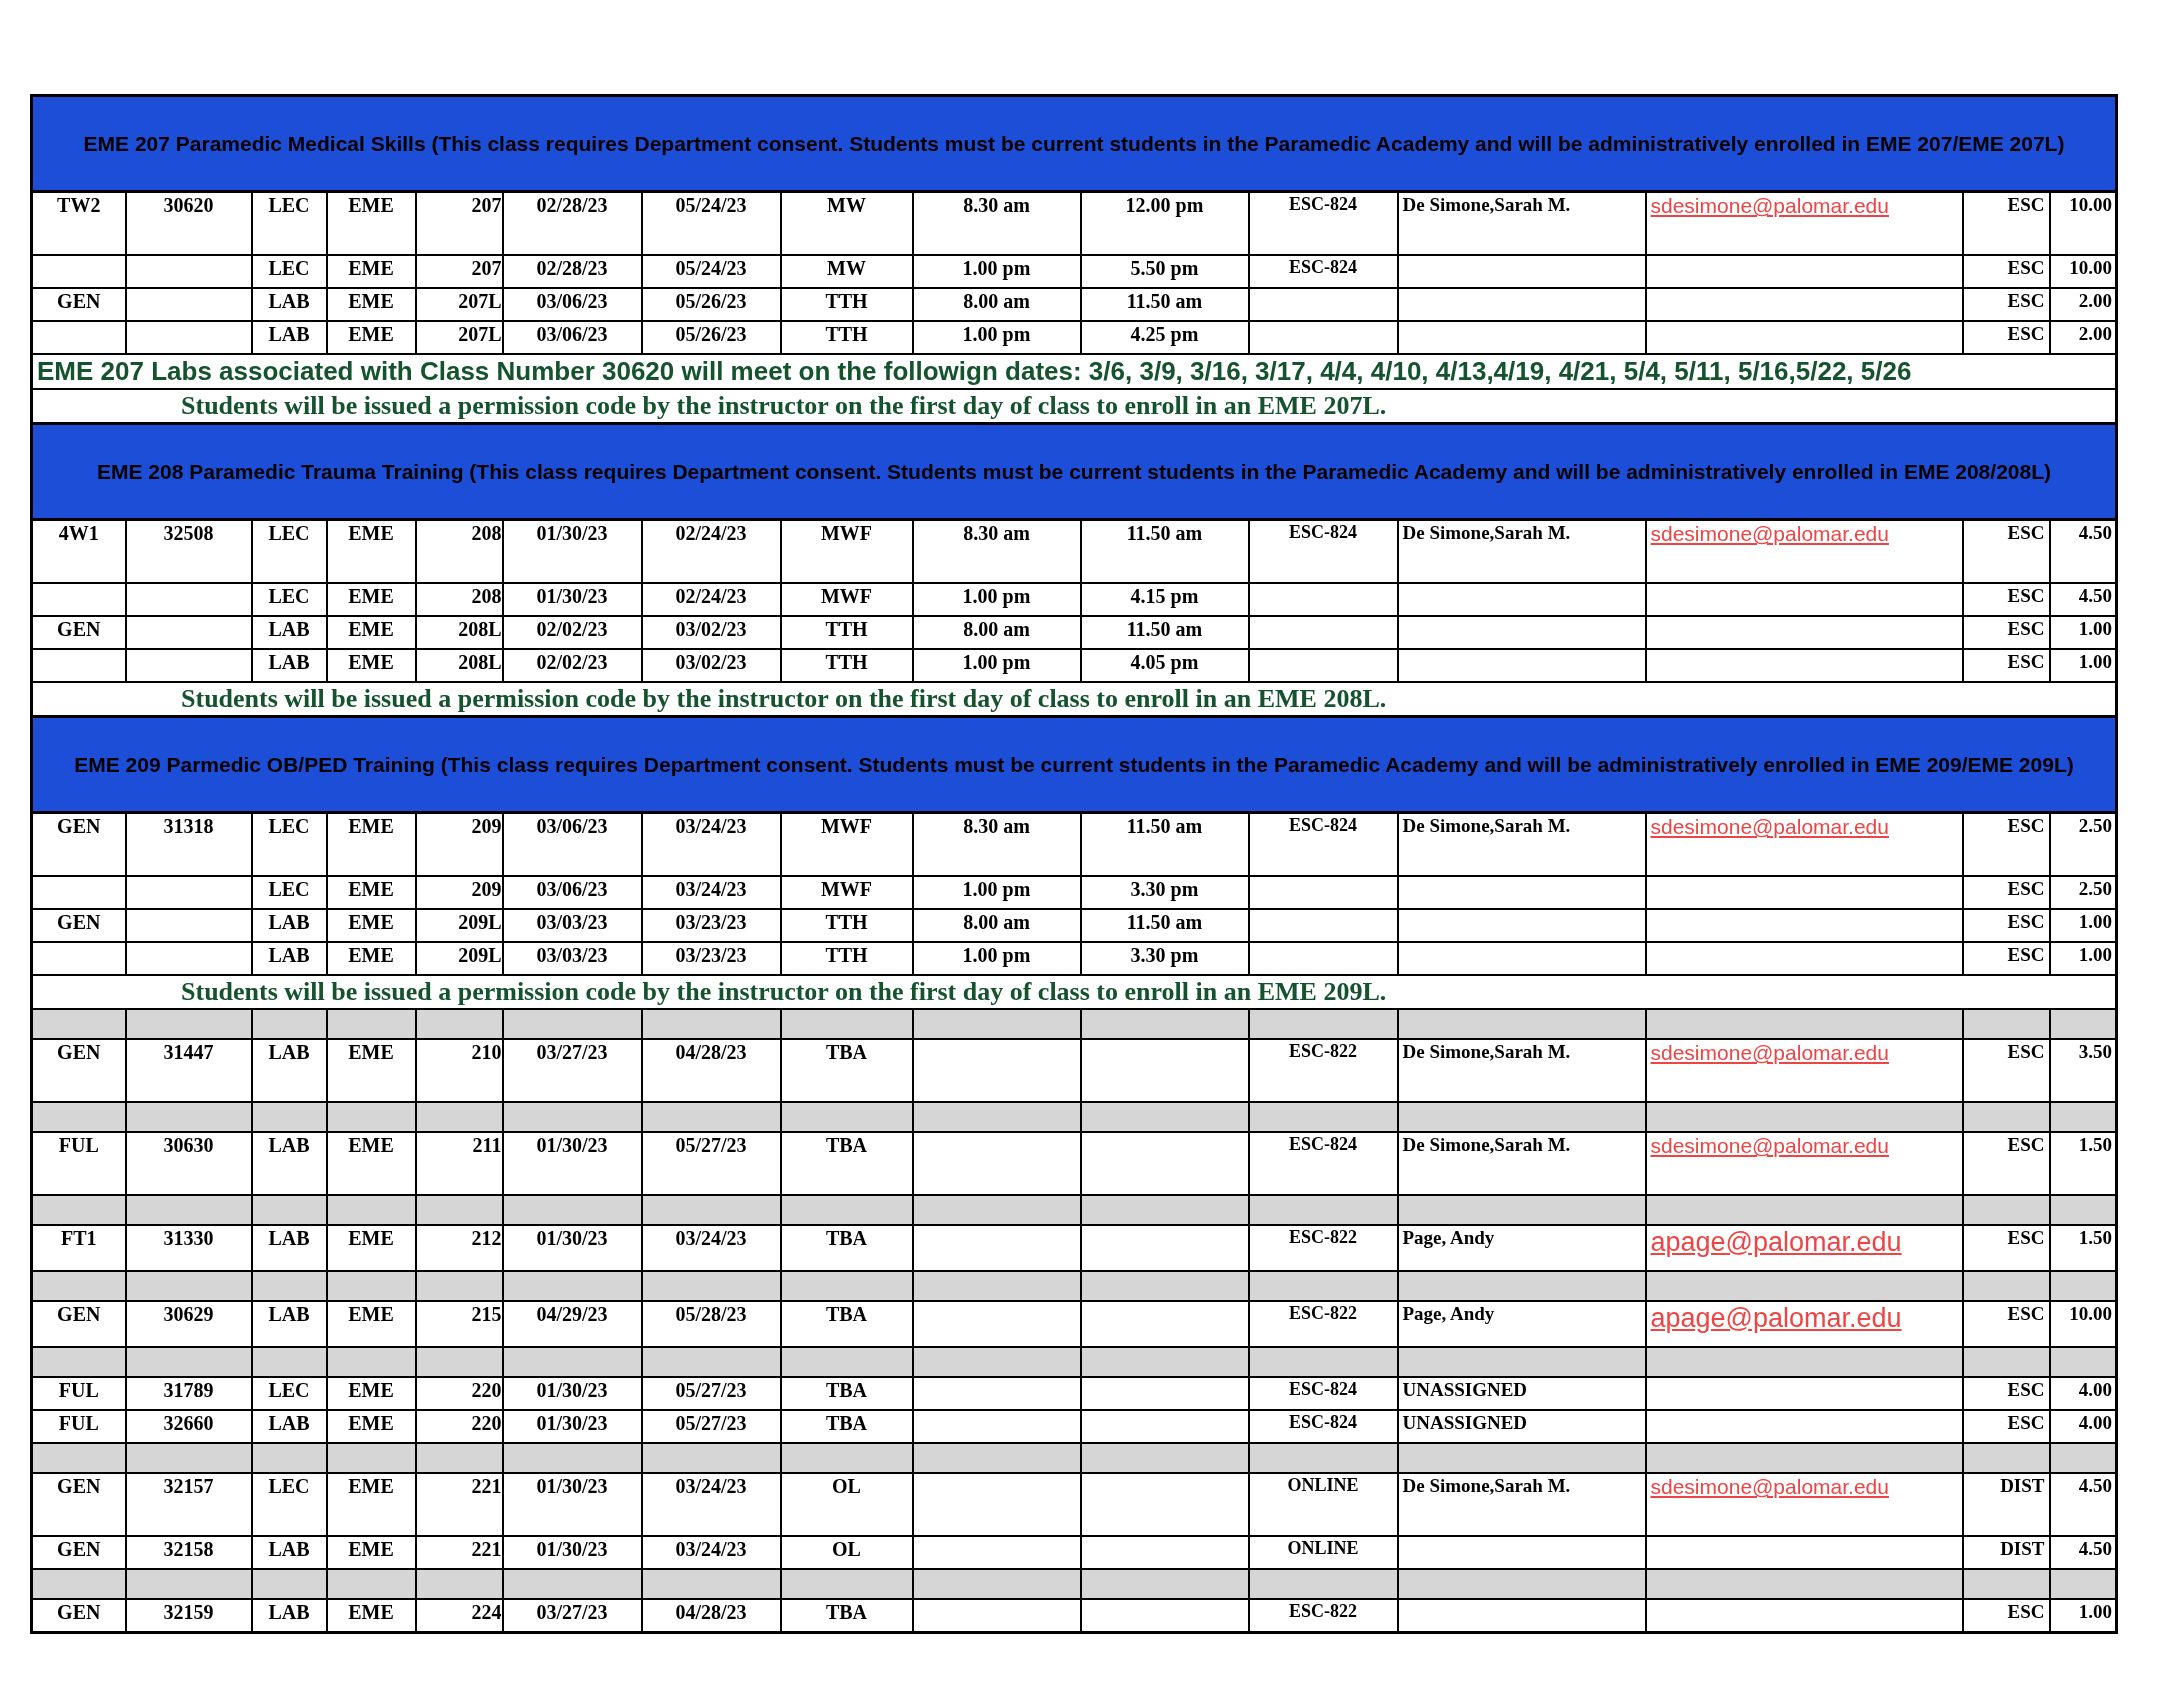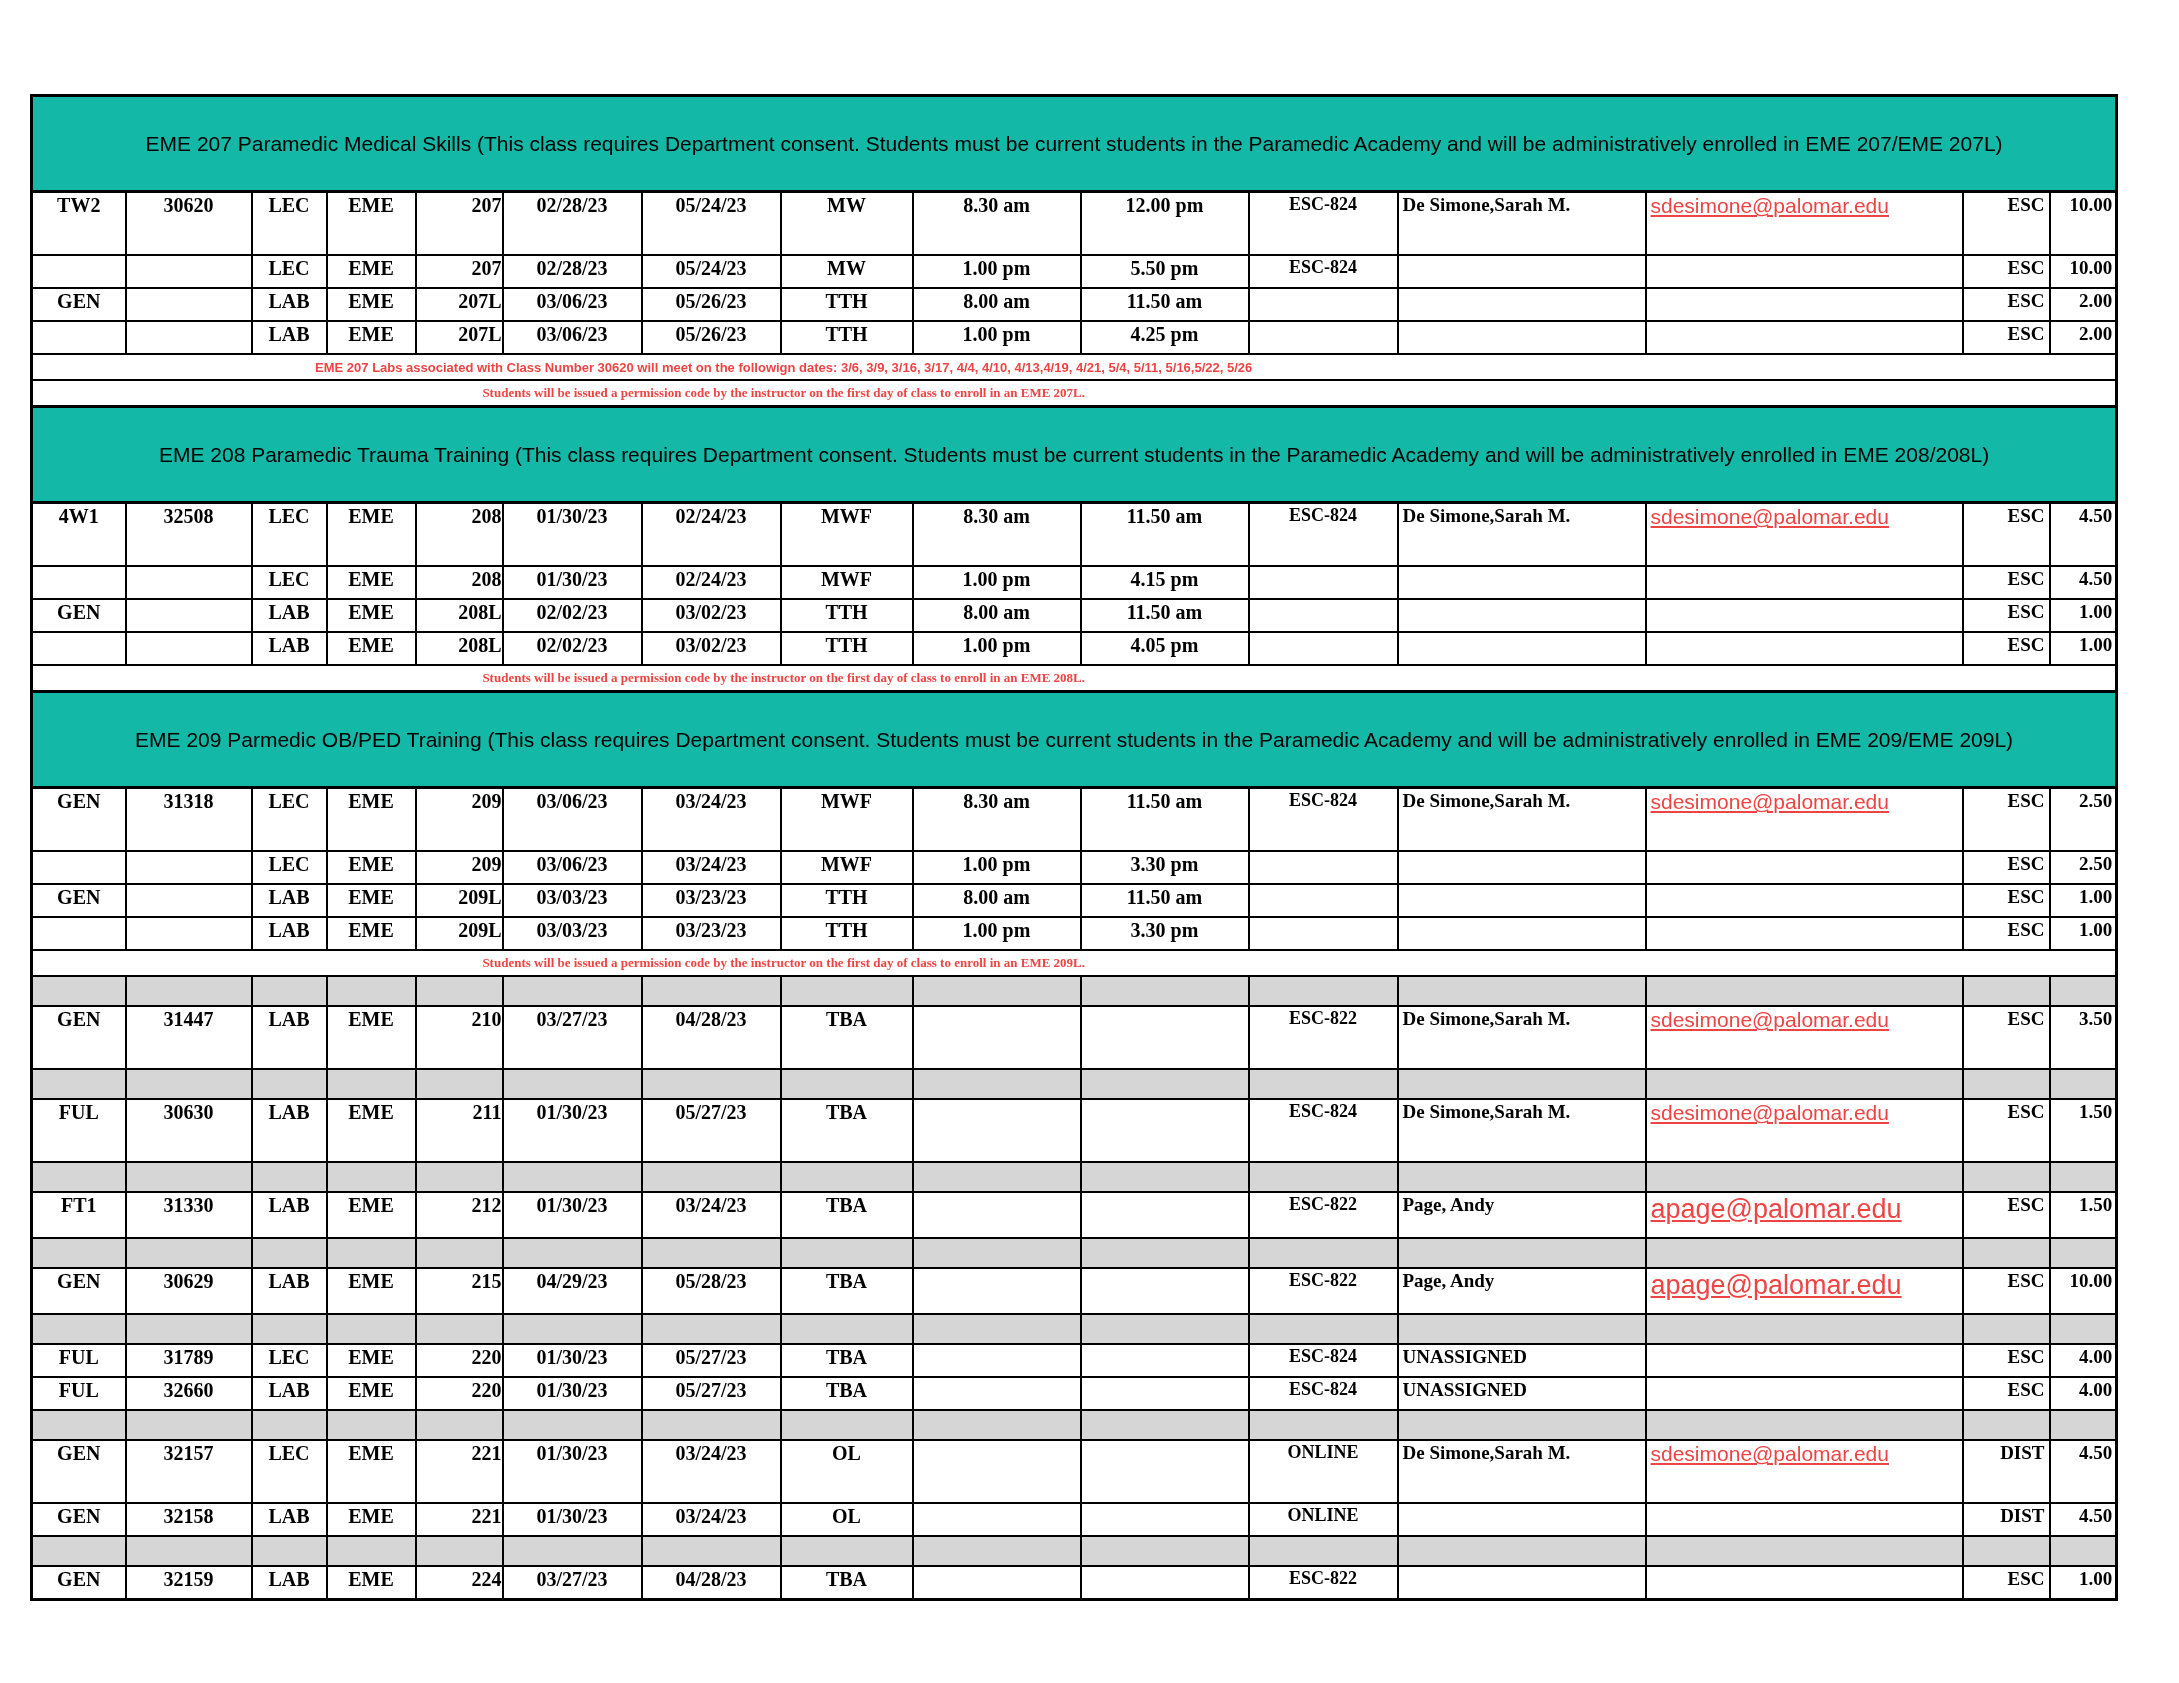--- a/index.html
+++ b/index.html
@@ -11,28 +11,28 @@
 
   
   tr.h-header td{height:85px;}
   tr.h-tall  td{height:59px;}
   tr.h-mid   td{height:42px;margin-top:28px;}
   tr.h-short td{height:29px;}
   tr.h-note  td{height:22px;}
   tr.h-spacer td{height:26px;}
 
   
-  td.section-header{background:#14b8a6;font-family:"Liberation Sans",sans-serif;
-        font-weight:normal;font-size:21px;color:#000;text-align:center;vertical-align:middle;
+  td.section-header{background:#1d4ed8;font-family:"Liberation Sans",sans-serif;
+        font-weight:bold;font-size:21px;color:#000;text-align:center;vertical-align:middle;
         white-space:normal;line-height:1.6;padding:4px 14px;
         border-top:3px solid #000;border-bottom:3px solid #000;}
 
   
   td.note{vertical-align:middle;}
-  .note-inner{width:72%;text-align:center;color:#ef4444;font-weight:bold;font-size:13px;white-space:nowrap;}
+  .note-inner{width:72%;text-align:center;color:#14532d;font-weight:bold;font-size:26px;white-space:nowrap;}
   td.note.sans .note-inner{font-family:"Liberation Sans",sans-serif;}
   td.note.serif .note-inner{font-family:"Liberation Serif",serif;}
 
   
   td.spacer{background:#d6d6d6;}
 
   
   tr.r-class td{font-family:"Liberation Serif",serif;font-weight:bold;font-size:20px;
         text-align:center;color:#000;}
   tr.r-class td.c-course{text-align:right;padding-right:0;}

